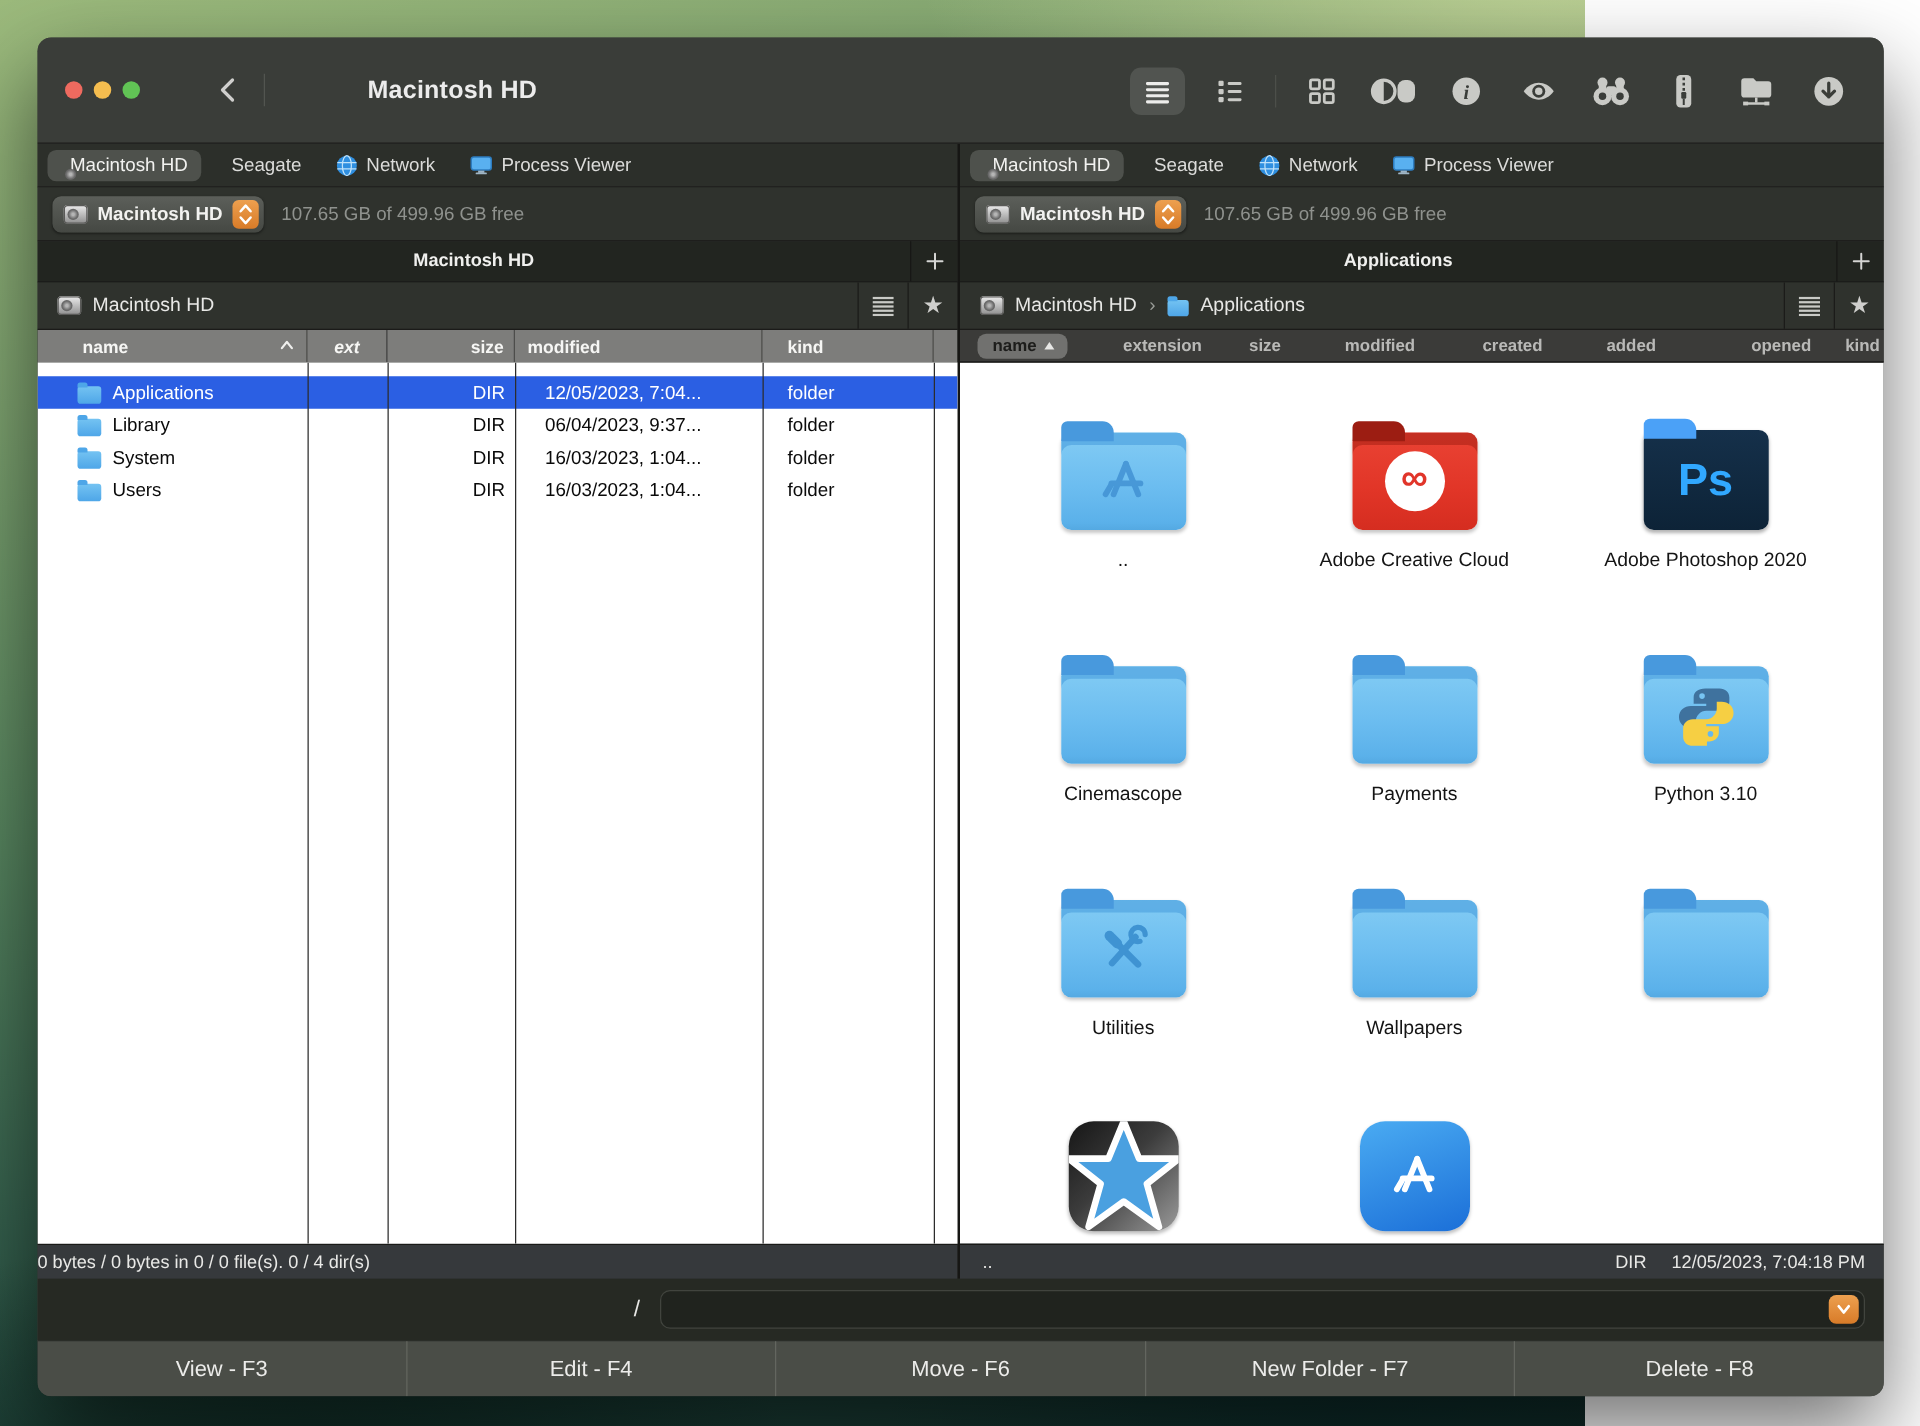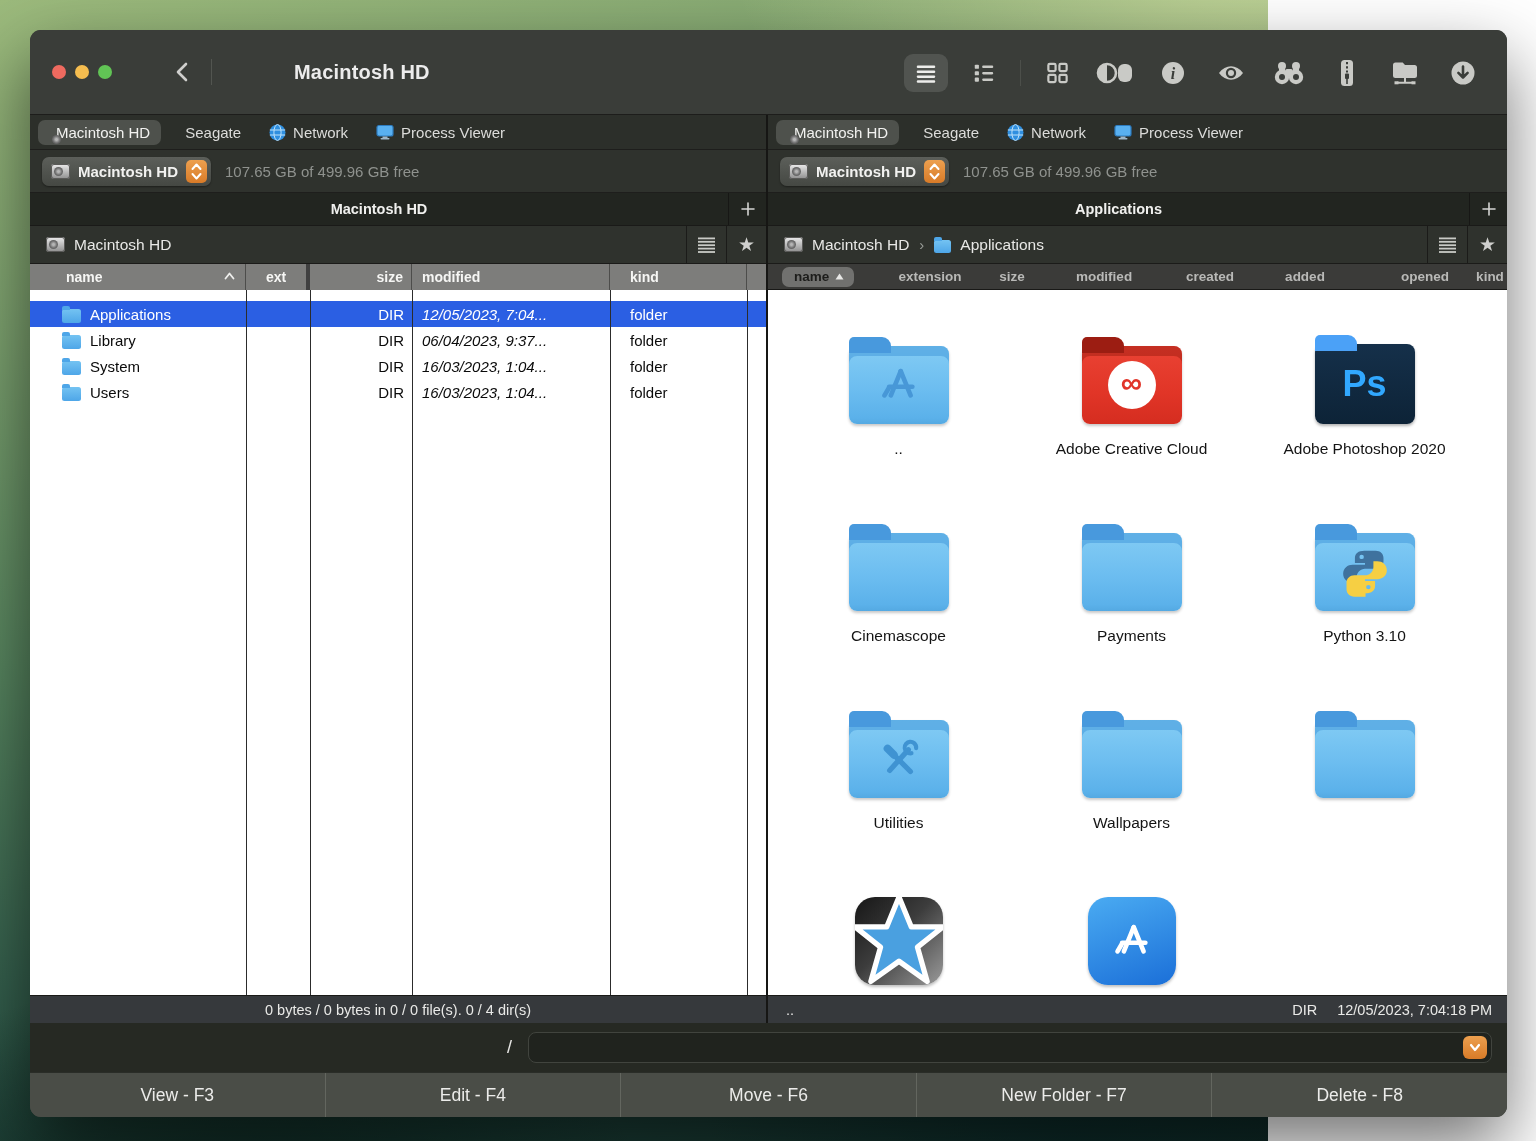--- a/index.html
+++ b/index.html
@@ -71,21 +71,21 @@
   .crumb .sep { color:#9a9d98; font-size:15px; padding:0 1px; }
   .crumb-tools { display:flex; align-items:stretch; height:100%; }
   .ctool { width:40px; display:flex; align-items:center; justify-content:center; border-left:1px solid #1b1b19; }
   .star-glyph { color:#cfcfcd; font-size:19px; }
 
   
   .lhead { height:26px; background:#7d7d7b; display:flex; align-items:center;
     font-size:14px; color:#f6f6f4; font-weight:600; }
   .lhead .hc { height:100%; display:flex; align-items:center; position:relative; }
   .hc.h-name { width:216px; padding-left:36px; border-right:1px solid #4d4d4b; }
-  .hc.h-ext  { width:64px;  justify-content:center; border-right:4px solid #404040; }
+  .hc.h-ext  { width:64px;  justify-content:center; border-right:1px solid #404040;font-style:italic; }
   .hc.h-size { width:102px; justify-content:flex-end; padding-right:8px; border-right:1px solid #4d4d4b; }
   .hc.h-mod  { width:198px; padding-left:10px; border-right:1px solid #4d4d4b; }
   .hc.h-kind { width:137px; padding-left:20px; border-right:1px solid #4d4d4b; }
   .hc.h-gut  { flex:1; }
   .sort-caret { position:absolute; right:10px; top:8px; }
 
   
   .rhead { height:26px; background:#3b3b39; display:flex; align-items:center; position:relative;
     font-size:13.5px; color:#b9b9b7; font-weight:600; border-bottom:1px solid #191917; }
   .rcol { position:absolute; transform:translateX(-50%); white-space:nowrap; }
@@ -95,21 +95,21 @@
   
   .filearea { flex:1; background:#ffffff; position:relative; overflow:hidden; }
   .vline { position:absolute; top:0; bottom:0; width:1px; background:#2c2c2c; z-index:3; }
   .rows { position:absolute; inset:11px 0 0 0; z-index:1; }
   .trow { height:26px; display:flex; align-items:center; font-size:15px; color:#0a0a0a; }
   .trow.selected { background:#2b5fe3; color:#ffffff; }
   .tc { height:100%; display:flex; align-items:center; }
   .tc.c-name { width:216px; padding-left:32px; gap:9px; }
   .tc.c-ext  { width:64px; }
   .tc.c-size { width:102px; justify-content:flex-end; padding-right:8px; }
-  .tc.c-mod  { width:198px; padding-left:10px;font-style:italic; }
+  .tc.c-mod  { width:198px; padding-left:24px; }
   .tc.c-kind { width:137px; padding-left:20px; }
 
   
   .gridarea { flex:1; background:#ffffff; overflow:hidden; padding:30px 0 0 14px; }
   .grid { display:grid; grid-template-columns:repeat(3,233px); grid-auto-rows:187px; }
   .gitem { display:flex; flex-direction:column; align-items:center; }
   .gicon { height:104px; display:flex; align-items:flex-end; justify-content:center; }
   .glabel { margin-top:13px; font-size:15.5px; color:#141414; text-align:center;
     line-height:1.55; max-width:200px; }
 
@@ -136,21 +136,21 @@
   .appicon.starapp { background:linear-gradient(135deg,#161616 0%,#3c3c3c 45%,#9a9a9a 100%); }
 
   .folder-sm { position:relative; width:19px; height:14px; border-radius:2.5px;
     background:linear-gradient(180deg,#74c3f2,#4ea6e8); flex:none; margin-top:3px; }
   .folder-sm::before { content:""; position:absolute; top:-3px; left:0; width:8px; height:4px;
     border-radius:2px 2px 0 0; background:#4ea6e8; }
 
   
   .statusbar { height:28px; background:#36393c; border-top:1px solid #1a1a18;
     display:flex; align-items:center; font-size:14.5px; color:#e9e9e7; }
-  .statusbar.center { justify-content:center; }
+  .statusbar.center { }
   .statusbar.split { justify-content:space-between; padding:0 15px 0 18px; }
   .stat-right { display:flex; gap:20px; }
 
   
   .cmdbar { height:49px; background:#262923; display:flex; align-items:center; padding:0 15px; }
   .cmd-spacer { width:462px; }
   .cmd-slash { color:#e8e8e6; font-size:18px; }
   .cmd-wrap { flex:1; margin-left:16px; position:relative; }
   .cmd-input { width:100%; height:31px; border-radius:8px; background:#20231e;
     border:1px solid #41443e; color:#e8e8e6; font-size:15px; padding:0 40px 0 12px; outline:none;

